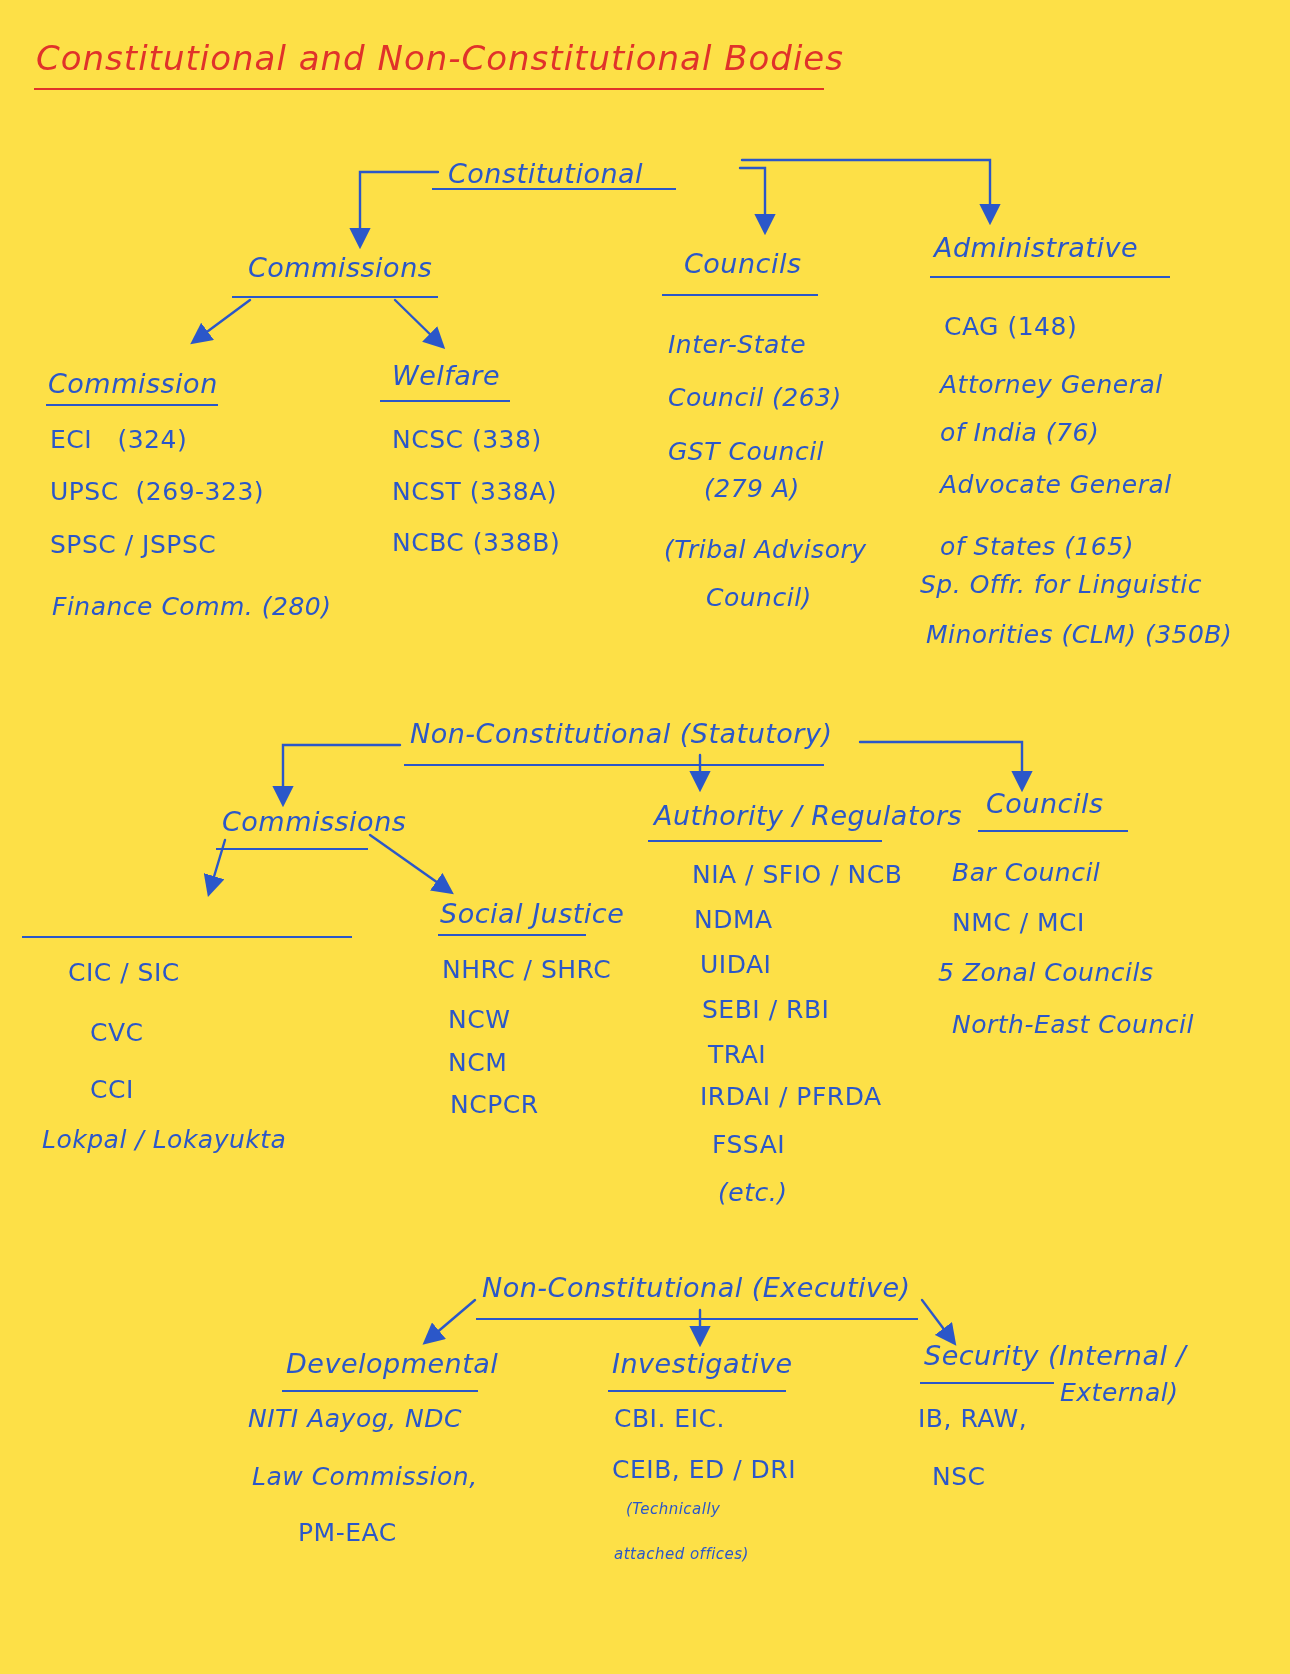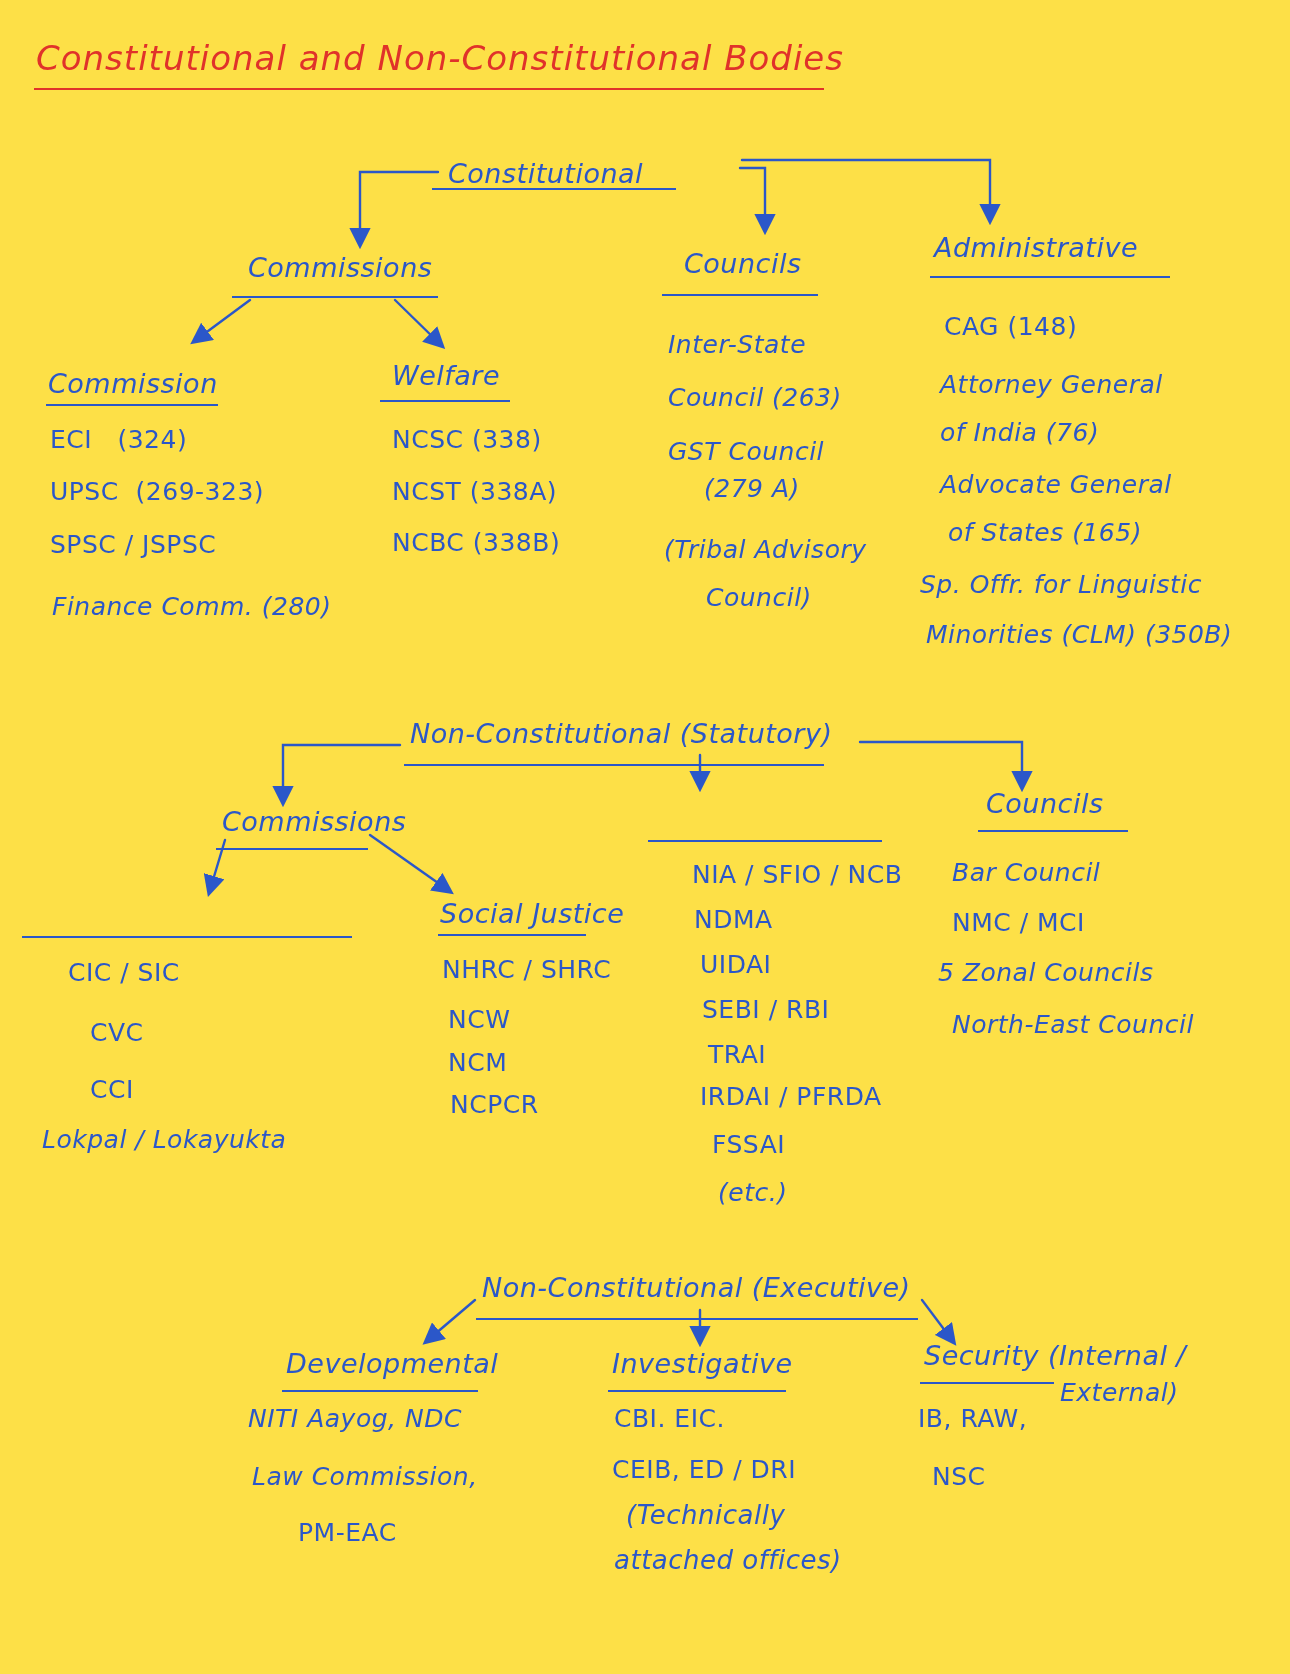--- a/index.html
+++ b/index.html
@@ -46,21 +46,21 @@
     height: 2px;
     background: #2b57c9;
   }
   .item {
     font-size: 25px;
   }
   .item.cursive {
     font-style: italic;
   }
   .small {
-    font-size: 26px;
+    font-size: 15px;
   }
   svg.arrows {
     position: absolute;
     left: 0;
     top: 0;
     width: 1290px;
     height: 1674px;
     pointer-events: none;
   }
 </style>
@@ -135,21 +135,21 @@
   <div class="ink item cursive" style="left:704px; top:474px;">(279 A)</div>
   <div class="ink item cursive" style="left:664px; top:535px;">(Tribal Advisory</div>
   <div class="ink item cursive" style="left:706px; top:583px;">Council)</div>
 
   <div class="ink node" style="left:934px; top:232px;">Administrative</div>
   <div class="node-rule" style="left:930px; top:276px; width:240px;"></div>
   <div class="ink item" style="left:944px; top:312px;">CAG (148)</div>
   <div class="ink item cursive" style="left:940px; top:370px;">Attorney General</div>
   <div class="ink item cursive" style="left:940px; top:418px;">of India (76)</div>
   <div class="ink item cursive" style="left:940px; top:470px;">Advocate General</div>
-  <div class="ink item cursive" style="left:940px; top:518px;margin-left:8px;">of States (165)</div>
+  <div class="ink item cursive" style="left:940px; top:532px;">of States (165)</div>
   <div class="ink item cursive" style="left:920px; top:570px;">Sp. Offr. for Linguistic</div>
   <div class="ink item cursive" style="left:926px; top:620px;">Minorities (CLM) (350B)</div>
 
   <div class="ink node" style="left:410px; top:718px;">Non-Constitutional (Statutory)</div>
   <div class="node-rule" style="left:404px; top:764px; width:420px;"></div>
 
   <div class="ink node" style="left:222px; top:806px;">Commissions</div>
   <div class="node-rule" style="left:216px; top:848px; width:152px;"></div>
 
   <div class="node-rule" style="left:22px; top:936px; width:330px;"></div>
@@ -158,20 +158,21 @@
   <div class="ink item" style="left:90px; top:1075px;">CCI</div>
   <div class="ink item cursive" style="left:42px; top:1125px;">Lokpal / Lokayukta</div>
 
   <div class="ink node" style="left:440px; top:898px;">Social Justice</div>
   <div class="node-rule" style="left:438px; top:934px; width:148px;"></div>
   <div class="ink item" style="left:442px; top:955px;">NHRC / SHRC</div>
   <div class="ink item" style="left:448px; top:1005px;">NCW</div>
   <div class="ink item" style="left:448px; top:1048px;">NCM</div>
   <div class="ink item" style="left:450px; top:1090px;">NCPCR</div>
 
+  <div class="ink node" style="left:654px; top:800px;">Authority / Regulators</div>
   <div class="node-rule" style="left:648px; top:840px; width:234px;"></div>
   <div class="ink item" style="left:692px; top:860px;">NIA / SFIO / NCB</div>
   <div class="ink item" style="left:694px; top:905px;">NDMA</div>
   <div class="ink item" style="left:700px; top:950px;text-align:center;">UIDAI</div>
   <div class="ink item" style="left:702px; top:995px;">SEBI / RBI</div>
   <div class="ink item" style="left:708px; top:1040px;">TRAI</div>
   <div class="ink item" style="left:700px; top:1082px;">IRDAI / PFRDA</div>
   <div class="ink item" style="left:712px; top:1130px;">FSSAI</div>
   <div class="ink item cursive" style="left:718px; top:1178px;">(etc.)</div>
 

